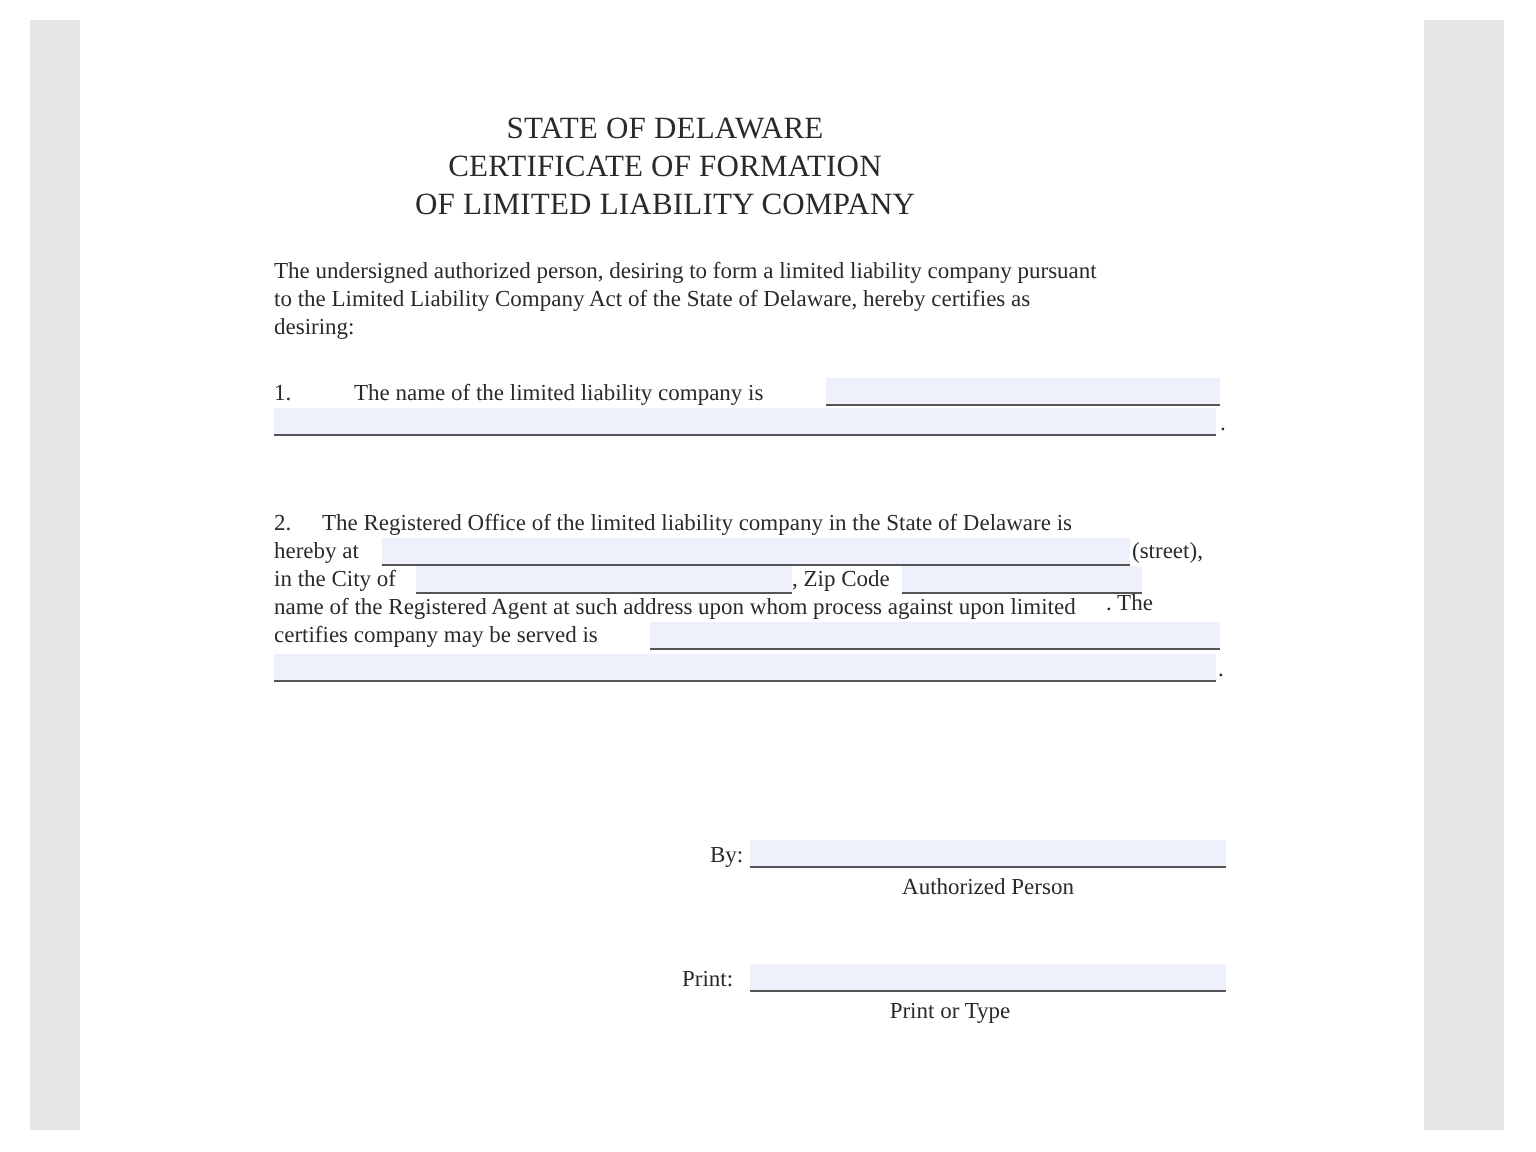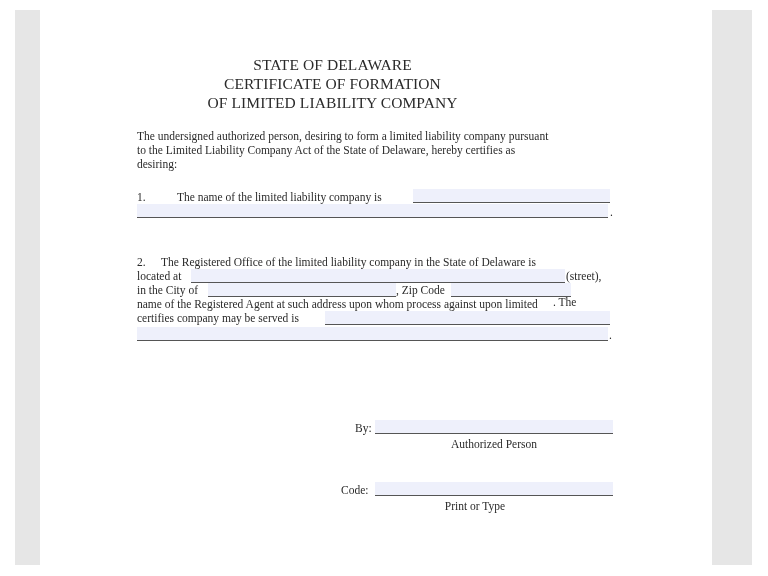--- a/index.html
+++ b/index.html
@@ -28,36 +28,36 @@
 
 <div class="text" style="left:137px;top:190px;">1.</div>
 <div class="text" style="left:177px;top:190px;">The name of the limited liability company is</div>
 <div class="field" style="left:413px;top:189px;width:197px;"></div>
 <div class="field" style="left:137px;top:204px;width:471px;"></div>
 <div class="text" style="left:610px;top:205px;">.</div>
 
 <div class="text" style="left:137px;top:255px;">2.</div>
 <div class="text" style="left:161px;top:255px;">The Registered Office of the limited liability company in the State of Delaware is</div>
 
-<div class="text" style="left:137px;top:269px;">located at</div>
+<div class="text" style="left:137px;top:269px;">hereby at</div>
 <div class="field" style="left:191px;top:269px;width:374px;"></div>
 <div class="text" style="left:566px;top:269px;">(street),</div>
 
 <div class="text" style="left:137px;top:283px;">in the City of</div>
 <div class="field" style="left:208px;top:283px;width:188px;"></div>
 <div class="text" style="left:396px;top:283px;">, Zip Code</div>
 <div class="field" style="left:451px;top:283px;width:120px;"></div>
 <div class="text" style="left:553px;top:283px;margin-top:12px;">. The</div>
 
 <div class="text" style="left:137px;top:297px;">name of the Registered Agent at such address upon whom process against upon limited</div>
 
 <div class="text" style="left:137px;top:311px;">certifies company may be served  is</div>
 <div class="field" style="left:325px;top:311px;width:285px;"></div>
 <div class="field" style="left:137px;top:327px;width:471px;"></div>
 <div class="text" style="left:609px;top:328px;">.</div>
 
 <div class="text" style="left:355px;top:421px;">By:</div>
 <div class="field" style="left:375px;top:420px;width:238px;"></div>
 <div class="text center" style="left:375px;top:437px;width:238px;">Authorized Person</div>
 
-<div class="text" style="left:341px;top:483px;">Code:</div>
+<div class="text" style="left:341px;top:483px;">Print:</div>
 <div class="field" style="left:375px;top:482px;width:238px;"></div>
 <div class="text center" style="left:375px;top:499px;width:200px;">Print or Type</div>
 
 </body></html>

